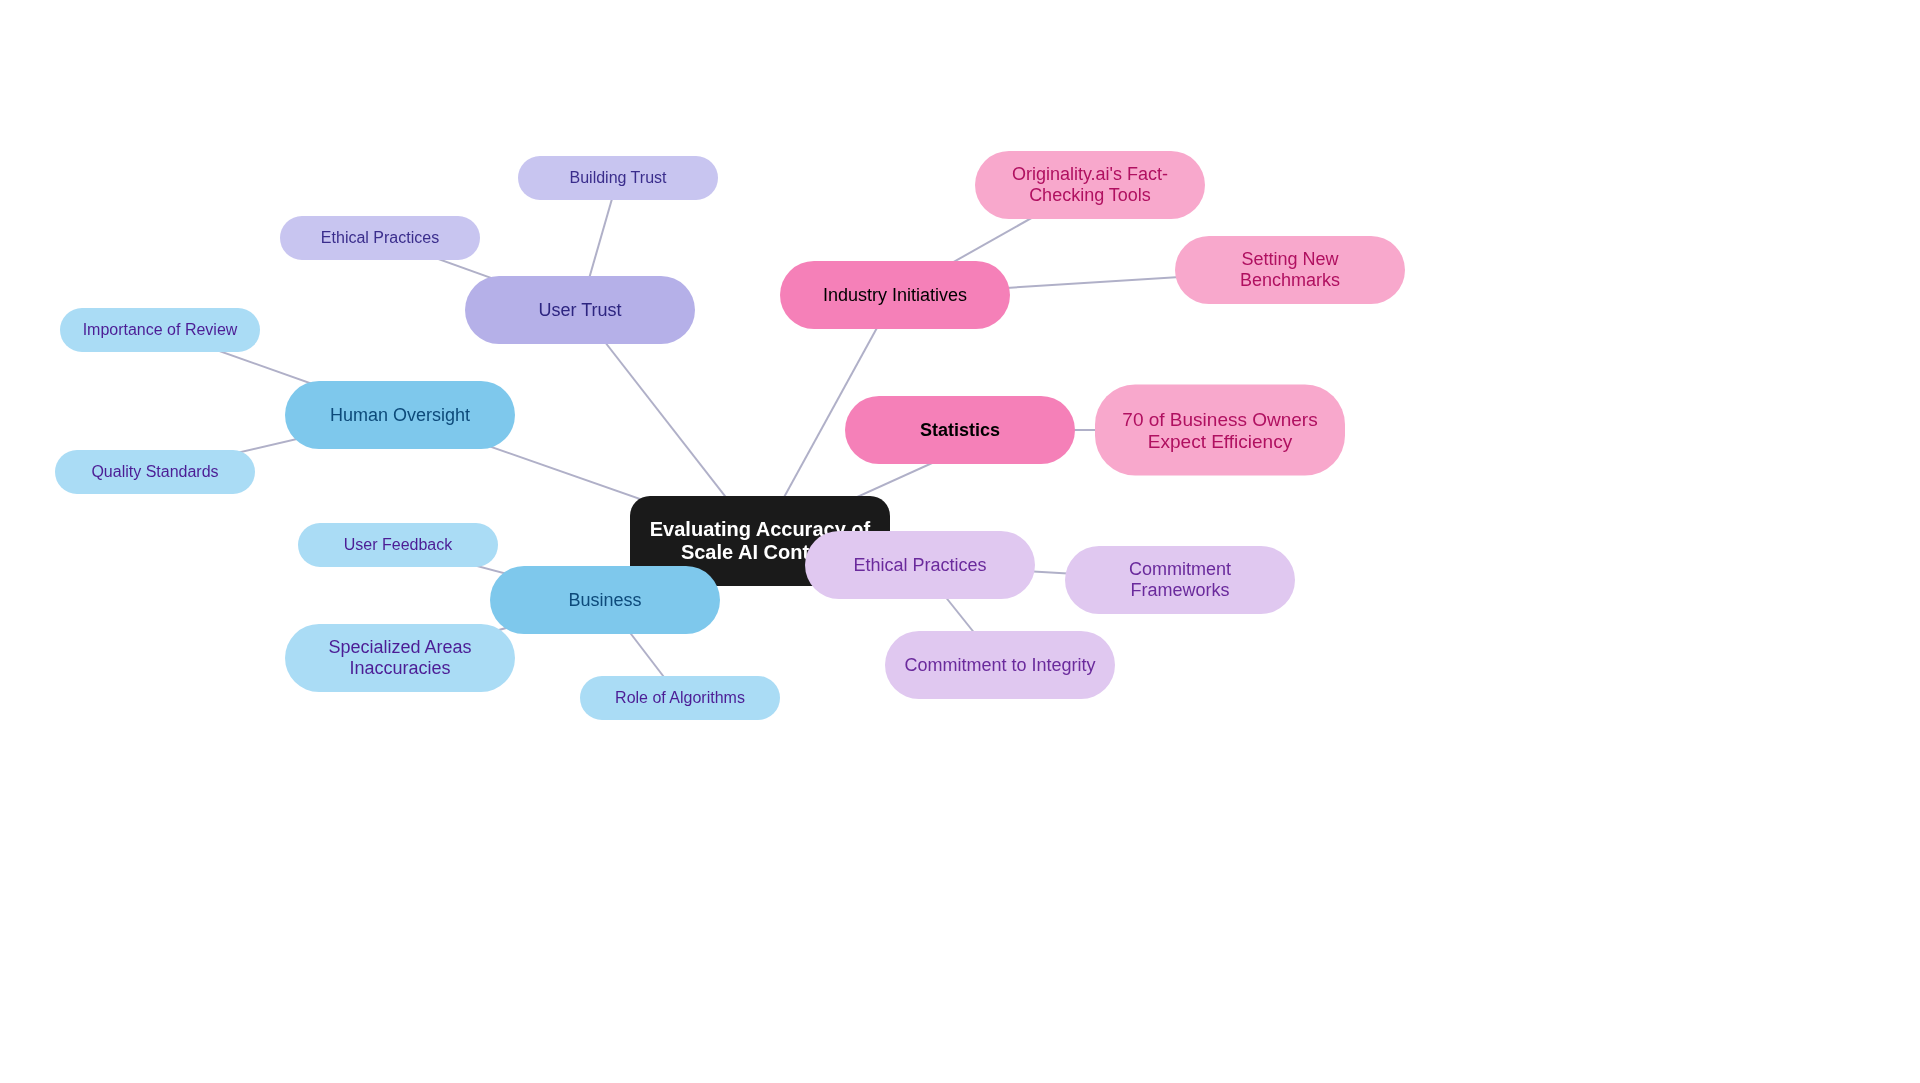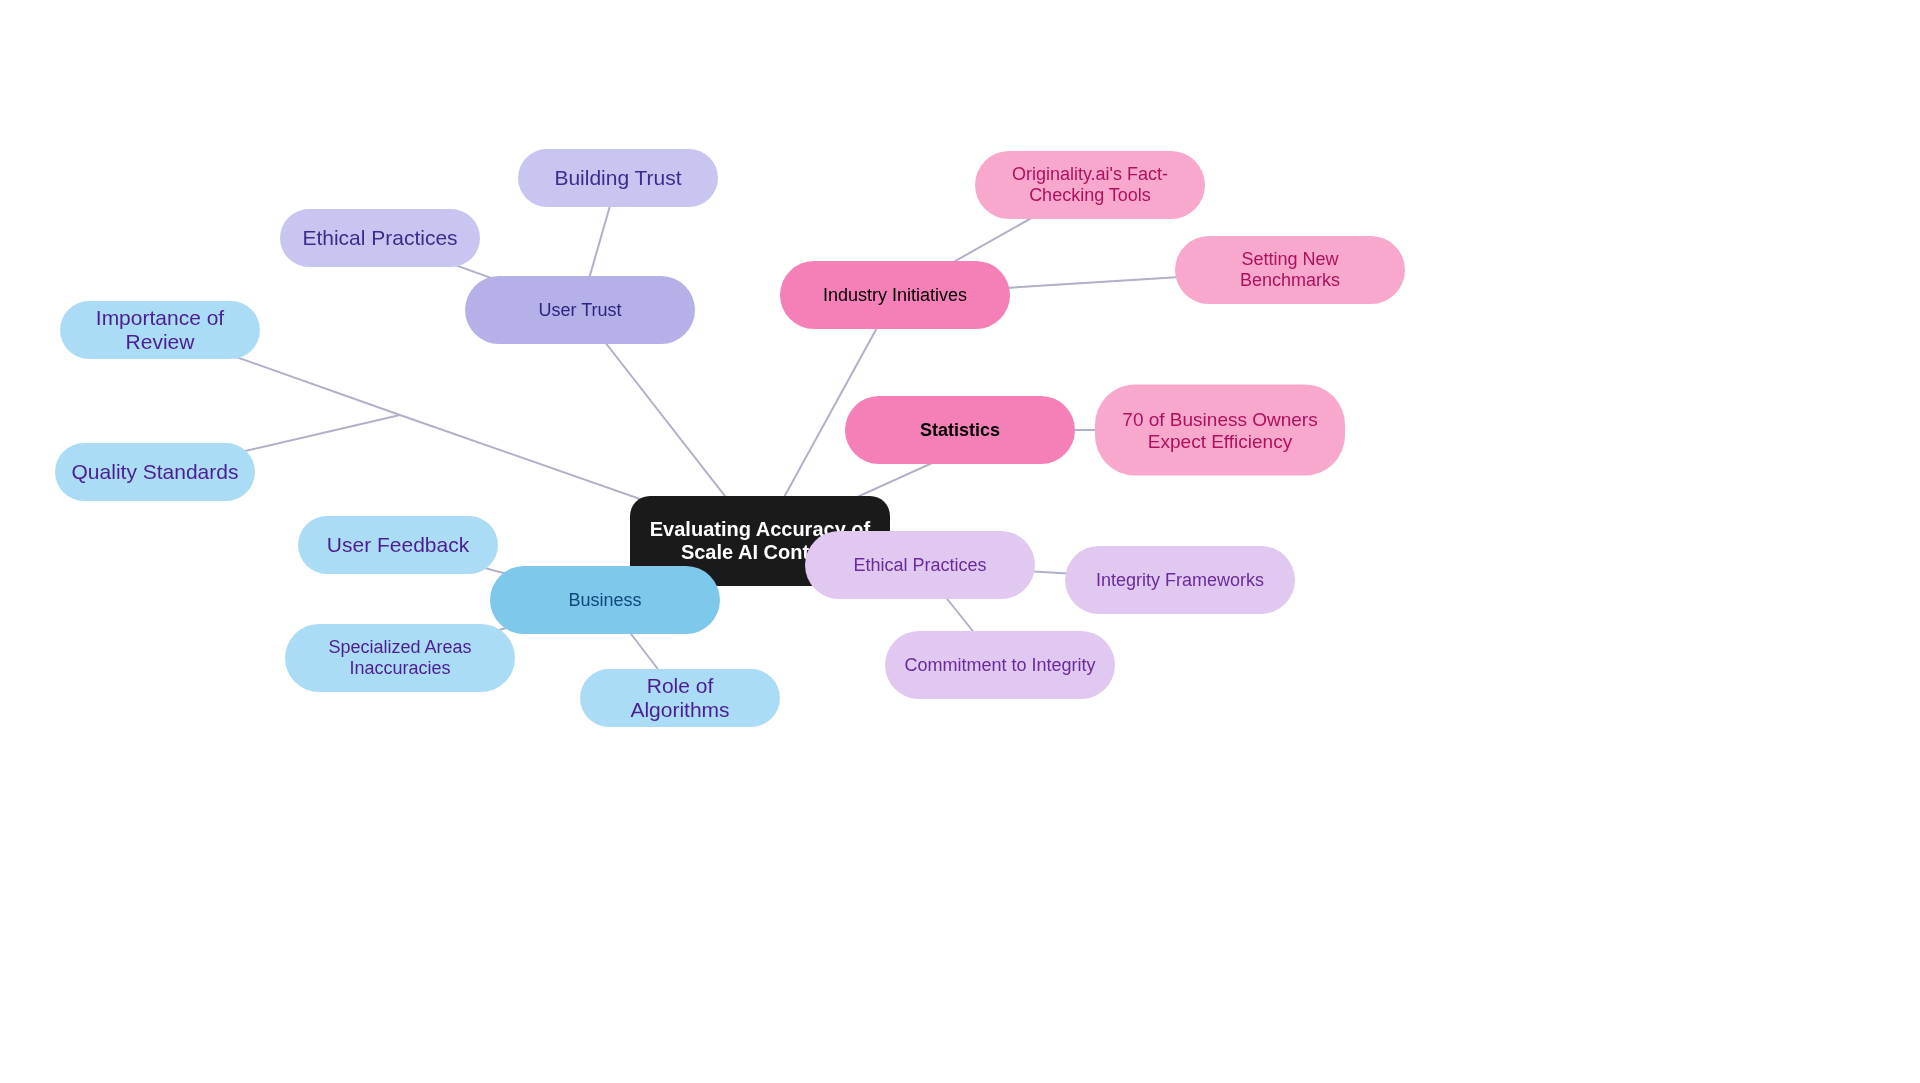--- a/index.html
+++ b/index.html
@@ -66,23 +66,23 @@
     }
     .node-pink-mid {
       background: #f580b8;
       color: #000000;
     }
     .node-lavender {
       background: #e0c8f0;
       color: #6a2a9c;
     }
     .node-sm {
-      font-size: 21px;
+      font-size: 16px;
       width: 200px;
-      height: 58px;
+      height: 44px;
       padding: 8px 16px;
     }
     .node-md {
       font-size: 18px;
       width: 230px;
       height: 68px;
       padding: 1px 18px;
     }
     .node-lg {
       font-size: 19px;
@@ -112,27 +112,28 @@
       <line x1="895" y1="295" x2="1090" y2="185" stroke="#b0b0c8" stroke-width="2"></line>
       <line x1="895" y1="295" x2="1290" y2="270" stroke="#b0b0c8" stroke-width="2"></line>
       <line x1="760" y1="541" x2="920" y2="565" stroke="#b0b0c8" stroke-width="2"></line>
       <line x1="920" y1="565" x2="1180" y2="580" stroke="#b0b0c8" stroke-width="2"></line>
       <line x1="920" y1="565" x2="1000" y2="665" stroke="#b0b0c8" stroke-width="2"></line>
     </svg>
 <div class="node node-center" style="left: 760px; top: 541px;">Evaluating Accuracy of Scale AI Content</div>
     <div class="node node-purple-mid node-md" style="left: 580px; top: 310px;">User Trust</div>
     <div class="node node-purple node-sm" style="left: 618px; top: 178px;">Building Trust</div>
     <div class="node node-purple node-sm" style="left: 380px; top: 238px;">Ethical Practices</div>
+    <div class="node node-blue-mid node-md" style="left: 400px; top: 415px;">Human Oversight</div>
     <div class="node node-blue node-sm" style="left: 160px; top: 330px;">Importance of Review</div>
     <div class="node node-blue node-sm" style="left: 155px; top: 472px;">Quality Standards</div>
     <div class="node node-blue-mid node-md" style="left: 605px; top: 600px;">Business</div>
     <div class="node node-blue node-sm" style="left: 398px; top: 545px;">User Feedback</div>
     <div class="node node-blue node-md" style="left: 400px; top: 658px;">Specialized Areas Inaccuracies</div>
     <div class="node node-blue node-sm" style="left: 680px; top: 698px;">Role of Algorithms</div>
     <div class="node node-pink-mid node-md" style="left: 960px; top: 430px; font-weight: bold;">Statistics</div>
     <div class="node node-pink node-lg" style="left: 1220px; top: 430px;">70 of Business Owners Expect Efficiency</div>
     <div class="node node-pink-mid node-md" style="left: 895px; top: 295px;">Industry Initiatives</div>
     <div class="node node-pink node-md" style="left: 1090px; top: 185px;">Originality.ai's Fact-Checking Tools</div>
     <div class="node node-pink node-md" style="left: 1290px; top: 270px;">Setting New Benchmarks</div>
     <div class="node node-lavender node-md" style="left: 920px; top: 565px;">Ethical Practices</div>
-    <div class="node node-lavender node-md" style="left: 1180px; top: 580px;">Integrity Frameworks</div>
+    <div class="node node-lavender node-md" style="left: 1180px; top: 580px;">Commitment Frameworks</div>
     <div class="node node-lavender node-md" style="left: 1000px; top: 665px;">Commitment to Integrity</div>
   </div>
 
 </body></html>

